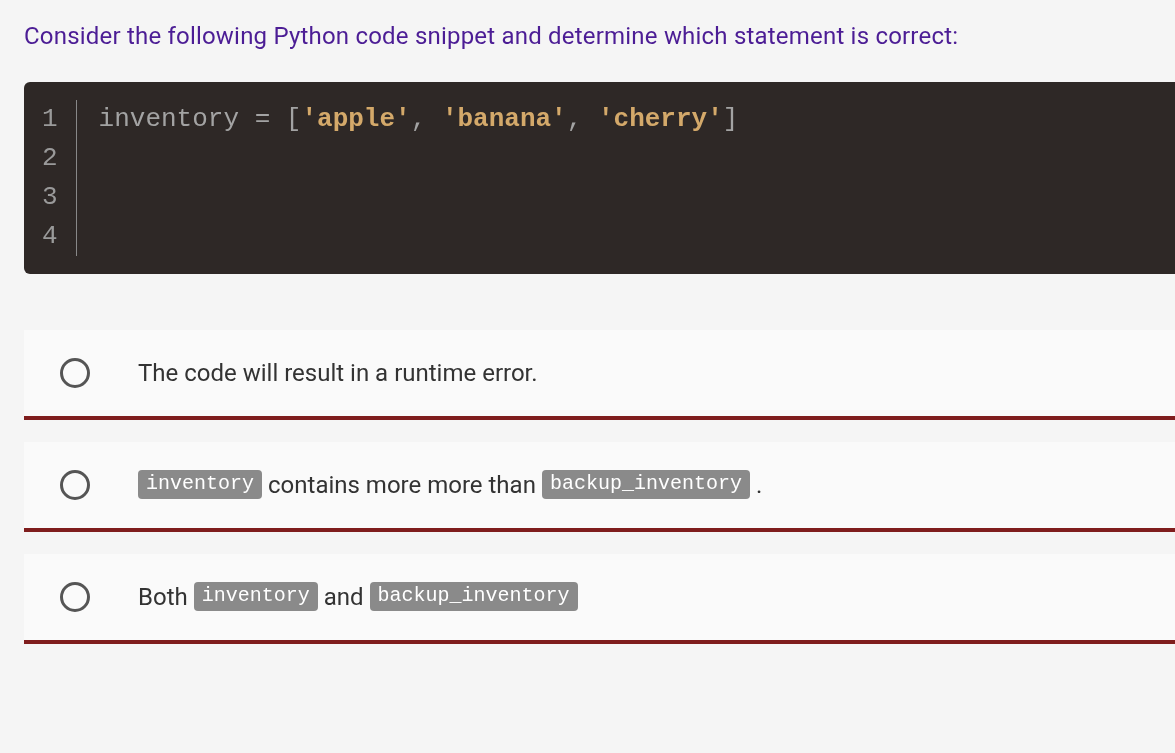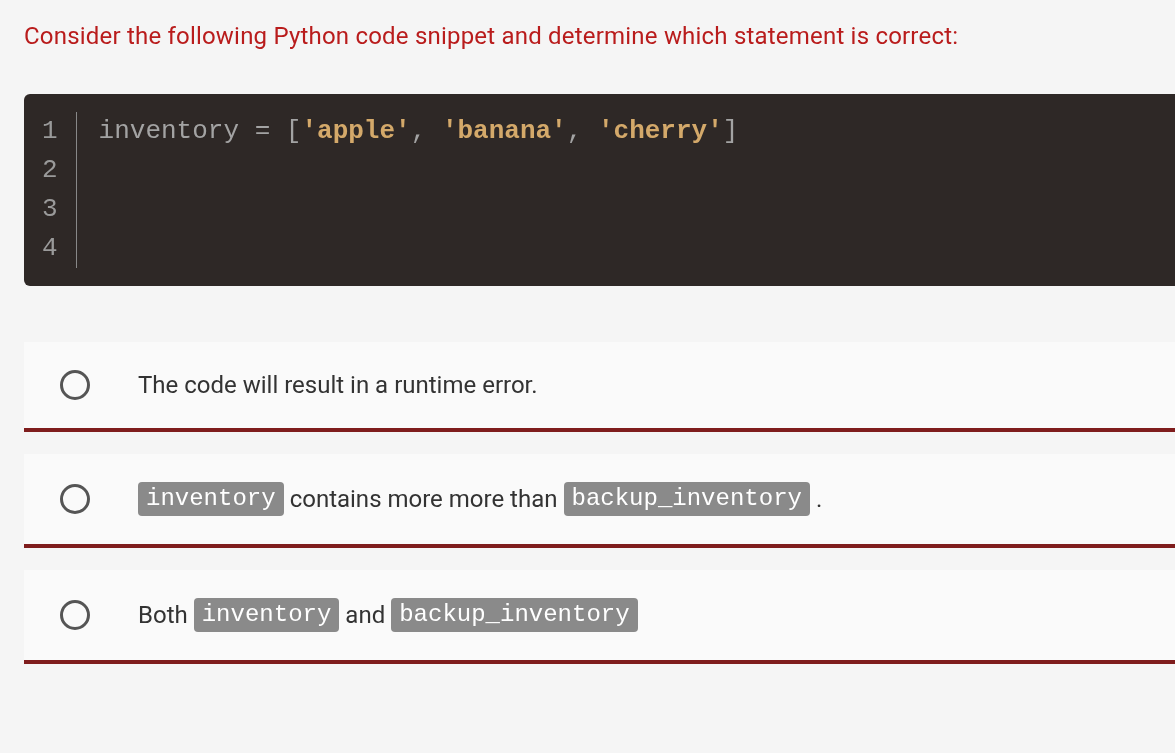--- a/index.html
+++ b/index.html
@@ -11,22 +11,22 @@
     font-family: -apple-system, BlinkMacSystemFont, "Segoe UI", Roboto, Helvetica, Arial, sans-serif;
     background: #f5f5f5;
     color: #2a2a2a;
     padding: 20px 0 0 24px;
     width: 1175px;
     height: 753px;
     overflow: hidden;
   }
   .question-text {
     font-size: 24px;
-    color: #b91c1c;
-    margin-bottom: 40px;
+    color: #4c1d95;
+    margin-bottom: 28px;
     line-height: 1.4;
     letter-spacing: 0.2px;
   }
   .code-block {
     background: #2e2826;
     border-radius: 6px 0 0 6px;
     padding: 18px 0 18px 0;
     margin-bottom: 56px;
     display: flex;
     font-family: "Consolas", "Monaco", "Courier New", monospace;
@@ -80,21 +80,21 @@
     display: flex;
     flex-wrap: wrap;
     align-items: center;
     gap: 6px;
   }
   .code-pill {
     display: inline-block;
     background: #8a8a8a;
     color: #fff;
     font-family: "Consolas", "Monaco", "Courier New", monospace;
-    font-size: 24px;
+    font-size: 20px;
     padding: 1px 8px 2px 8px;
     border-radius: 4px;
     line-height: 1.3;
   }
 </style>
 </head>
 <body>
 
 <div class="question-text">Consider the following Python code snippet and determine which statement is correct:</div>
 

